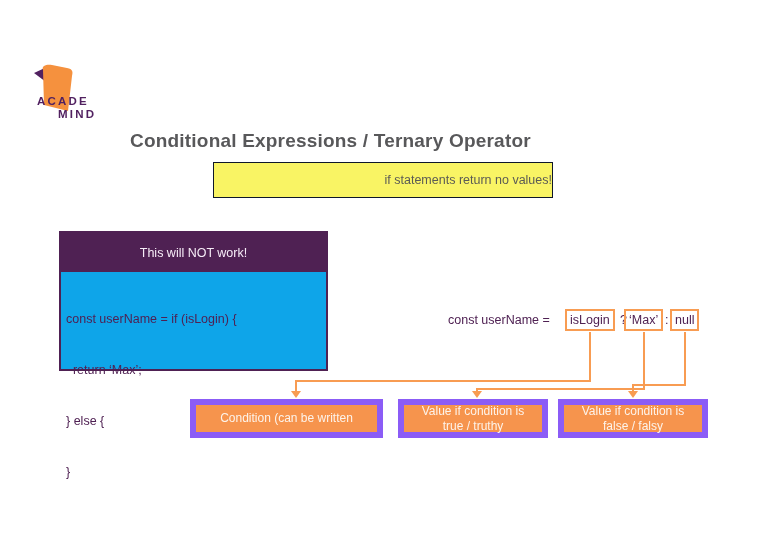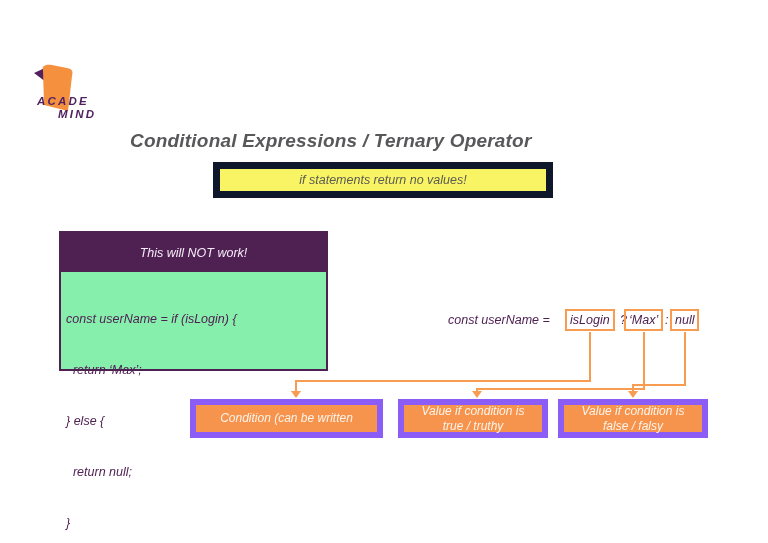--- a/index.html
+++ b/index.html
@@ -1,37 +1,36 @@
 <!DOCTYPE html>
 <html><head>
 <meta charset="utf-8">
 <style>
   html,body{margin:0;padding:0;background:#fff;}
   #slide{
     position:relative;width:768px;height:543px;background:#ffffff;overflow:hidden;
     font-family:"Liberation Sans", sans-serif;
-    font-style:italic;
   }
   
   #logo-shape{position:absolute;left:30px;top:64px;width:46px;height:50px;}
   .logo-word{position:absolute;font-weight:bold;color:#512160;font-size:11.5px;letter-spacing:2.2px;}
   #logo-acade{left:37px;top:95px;}
   #logo-mind{left:58px;top:108px;}
   
   #title{
     position:absolute;left:130px;top:86px;font-size:19px;font-weight:bold;color:#58585A;letter-spacing:.2px;margin-top:44px;
   }
   
   #callout{
     position:absolute;left:213px;top:162px;width:340px;height:36px;box-sizing:border-box;
-    background:#F9F464;border:7px solid #0f172a;display:flex;align-items:center;justify-content:center;
+    background:#F9F464;border:1px solid #0f172a;display:flex;align-items:center;justify-content:flex-end;
     font-size:12.5px;color:#5B5B55;
   }
   
-  .panel{position:absolute;box-sizing:border-box;border:2px solid #4F2153;background:#86efac;}
+  .panel{position:absolute;box-sizing:border-box;border:2px solid #4F2153;background:#0ea5e9;}
   #panel-left{left:59px;top:231px;width:269px;height:140px;}
   #panel-right{left:441px;top:232px;width:267px;height:139px;}
   .panel-header{
     background:#4F2153;color:#F6ECF7;height:39px;display:flex;align-items:center;justify-content:center;
     font-size:12.5px;
   }
   #panel-right .panel-header{height:38px;}
   .code{color:#4F2153;font-size:12.5px;}
   #left-code{position:absolute;left:66px;top:277px;line-height:17px;white-space:pre;}
   .code-piece{position:absolute;white-space:pre;}
@@ -79,21 +78,20 @@
 
   <div class="panel" id="panel-left">
     <div class="panel-header">
       <span>This will NOT work!</span>
     </div>
   </div>
   <div id="left-code" class="code">
     <div>const userName = if (isLogin) {</div>
     <div>  return ‘Max’;</div>
     <div>} else {</div>
-    <div>  return null;</div>
     <div>}</div>
   </div>
 
   <div class="code code-piece" id="code-prefix">const userName =</div>
   <div class="tbox" id="tbox-condition">isLogin</div>
   <div class="code code-piece" id="code-q">?</div>
   <div class="tbox" id="tbox-true">‘Max’</div>
   <div class="code code-piece" id="code-colon">:</div>
   <div class="tbox" id="tbox-false">null</div>
 

